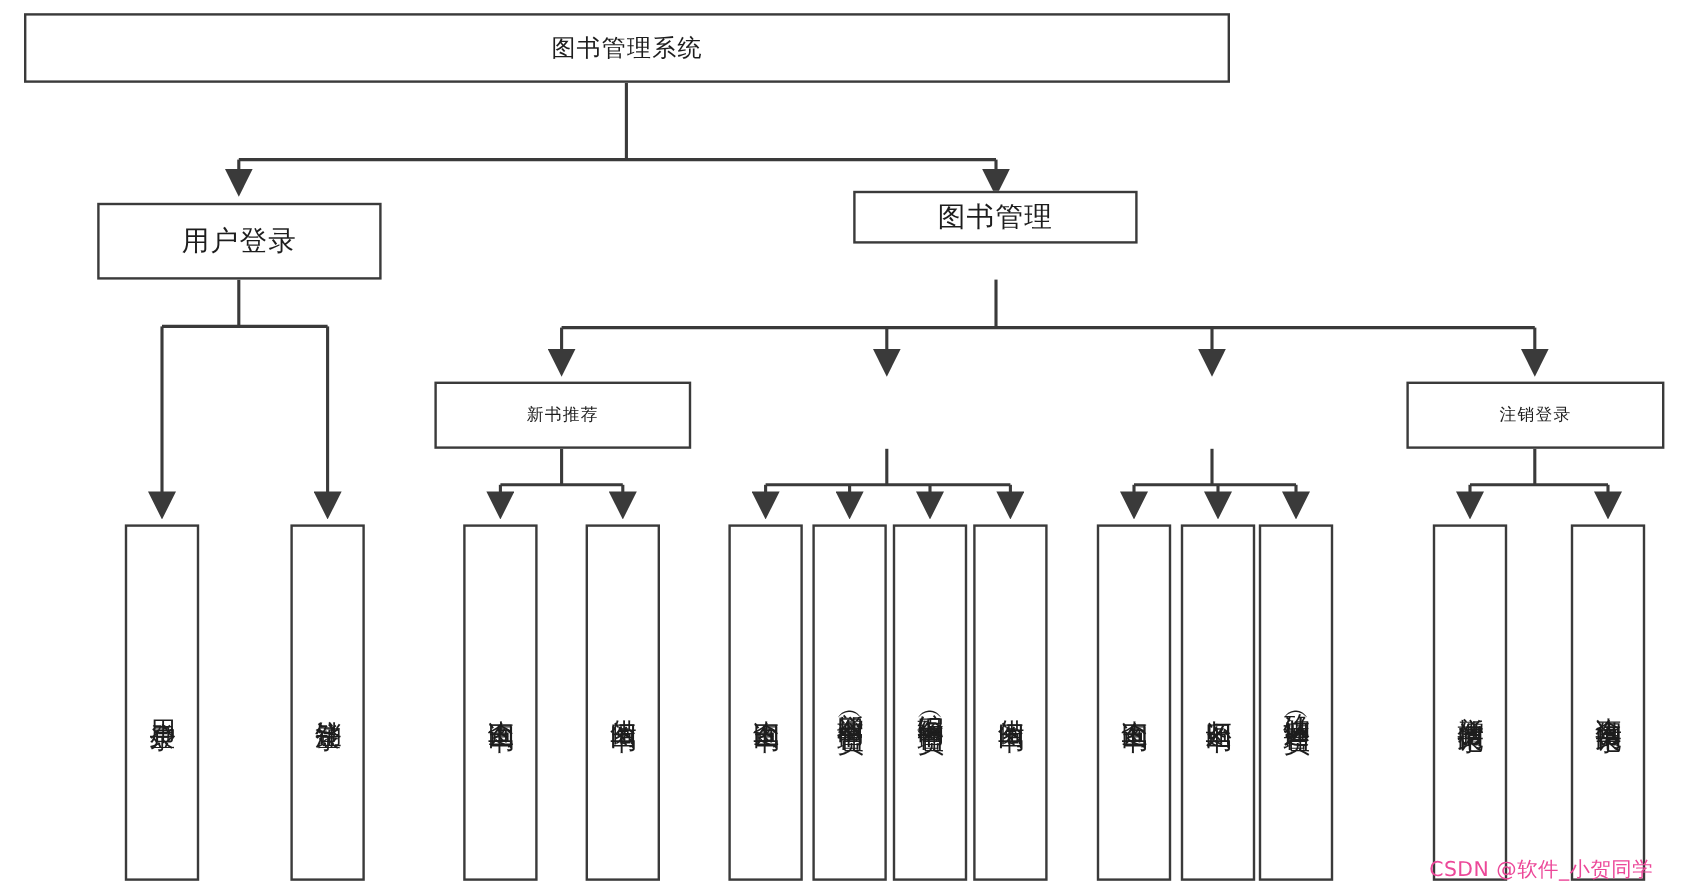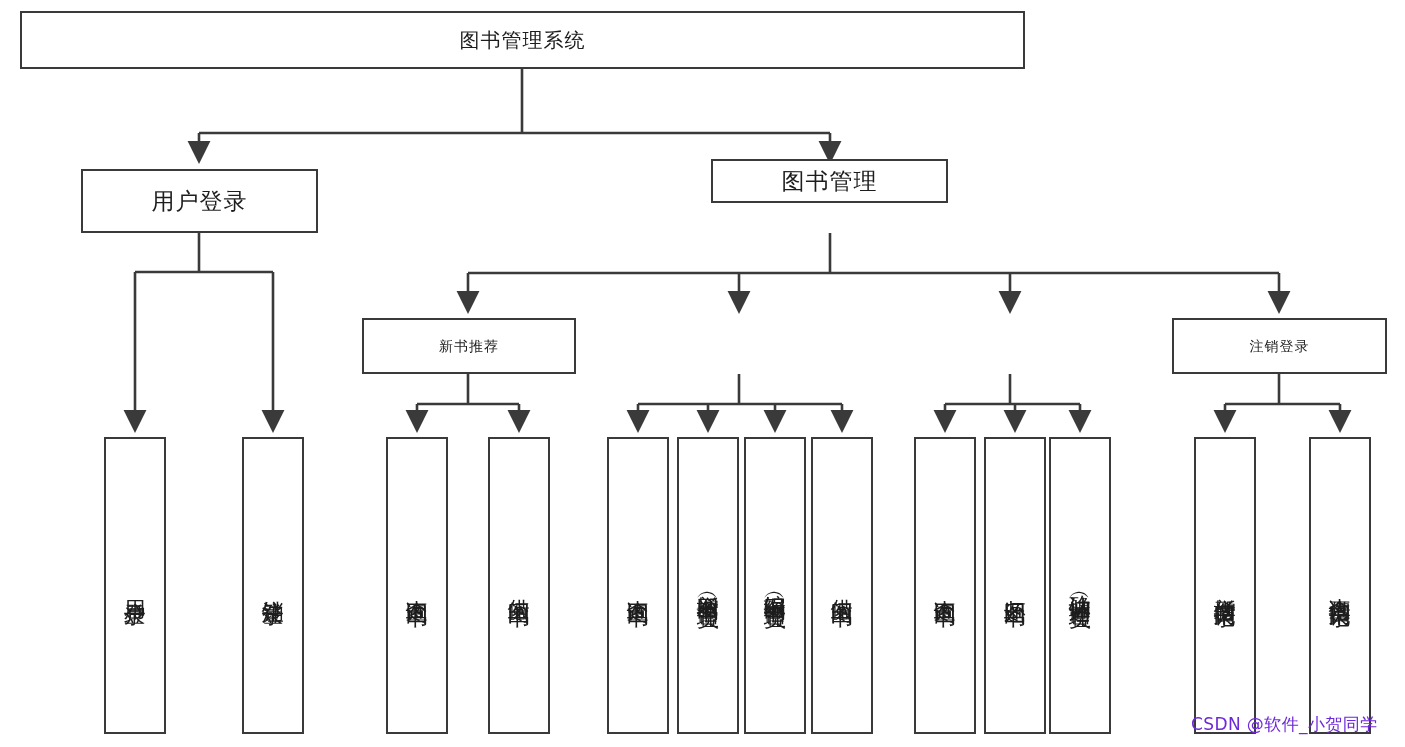--- a/index.html
+++ b/index.html
@@ -61,21 +61,21 @@
     letter-spacing: 2px;
     white-space: nowrap;
     max-height: 100%;
   }
 
   #watermark {
     position: absolute;
     left: 1191px;
     top: 713px;
     font-size: 17px;
-    color: #6d28d9;
+    color: #ec4899;
     white-space: nowrap;
     z-index: 5;
     letter-spacing: 0.4px;
   }
 </style>
 </head>
 <body>
 
 <div id="diagram-root">
 

